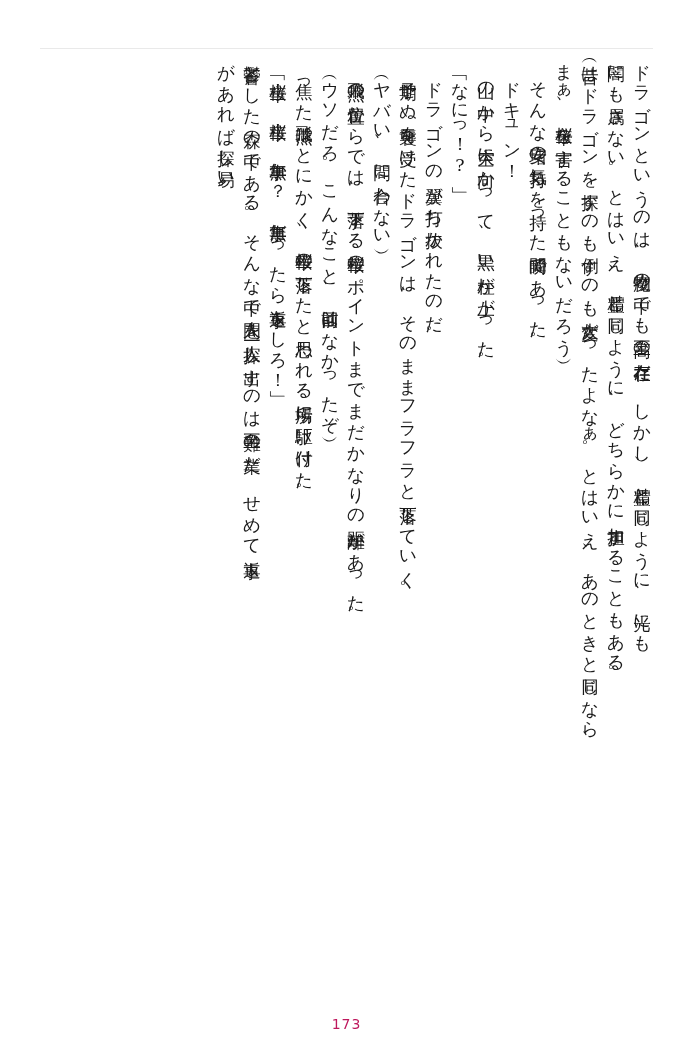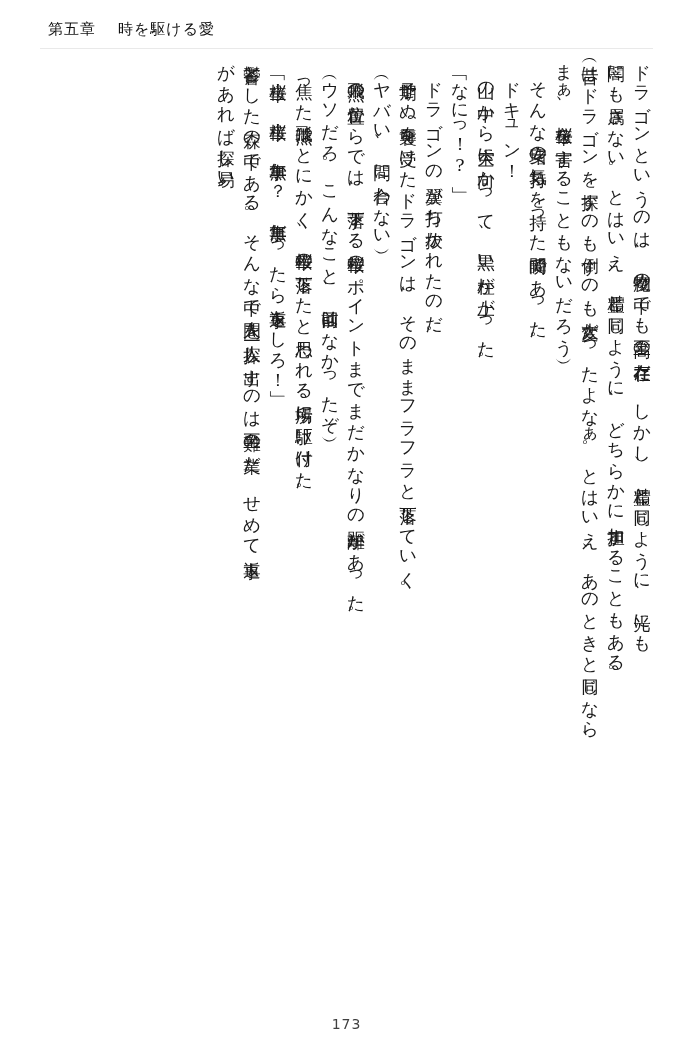--- a/index.html
+++ b/index.html
@@ -82,33 +82,29 @@
   }
 
   .page-number {
     position: absolute;
     bottom: 18px;
     left: 0;
     width: 693px;
     text-align: center;
     font-size: 14px;
     font-family: "DejaVu Sans", "Liberation Sans", sans-serif;
-    color: #404040;
+    color: #be185d;
     letter-spacing: 1px;
   }
 </style>
 </head>
 <body>
 
 <div class="page">
 
-  <div class="header-line">
-    <span class="chap-num">第五章</span>
-    <span>時を駆ける愛</span>
-  </div>
   <div class="header-rule"></div>
 
   <div class="body-area">
       <div class="vline">ドラゴンというのは、魔物の中でも至高の存在だ。しかし、精霊と同じように、光にも</div>
       <div class="vline">闇にも属さない。とはいえ、精霊と同じように、どちらかに加担することもある。</div>
       <div class="vline">（昔はドラゴンを探すのも倒すのも大変だったよなぁ。とはいえ、あのときと同じなら、</div>
       <div class="vline">まぁ、桜華を害することもないだろう）</div>
       <div class="vline indent">そんな安堵の気持ちを持った瞬間であった。</div>
       <div class="vline indent">ドキュン！</div>
       <div class="vline indent">山の中から大空に向かって、黒い柱が上がった。</div>

